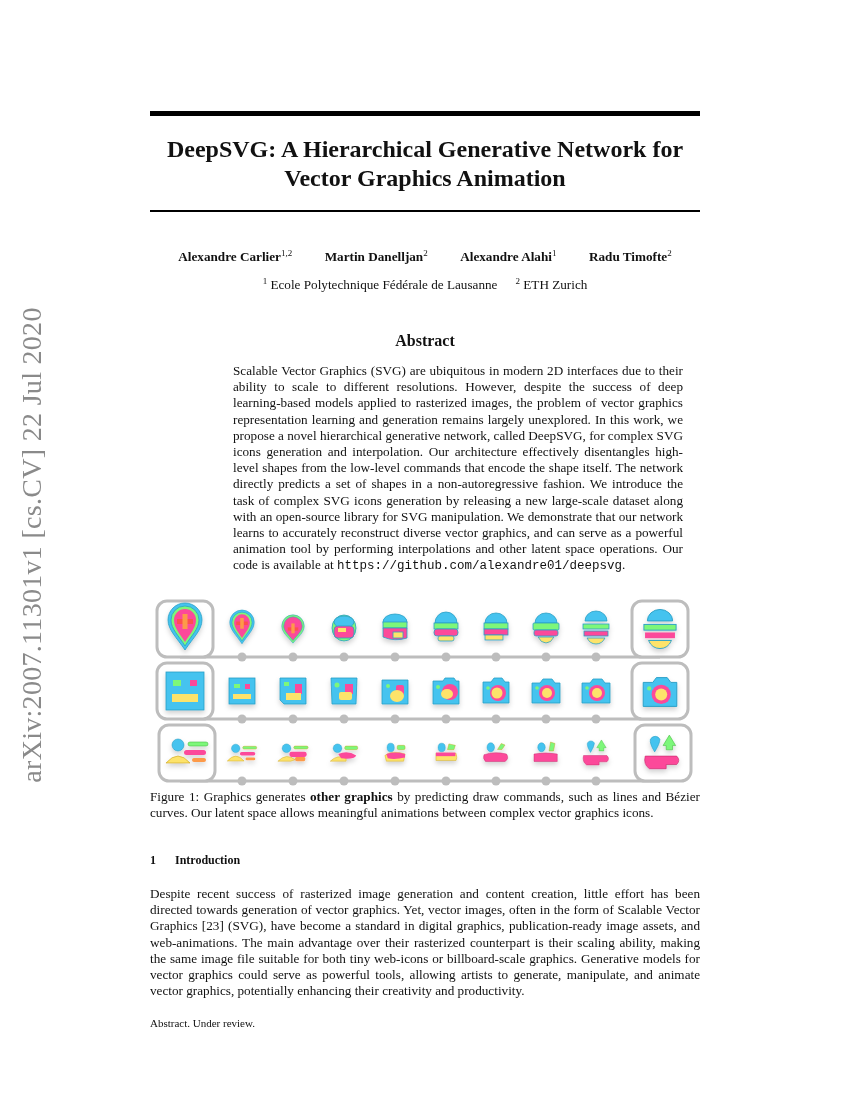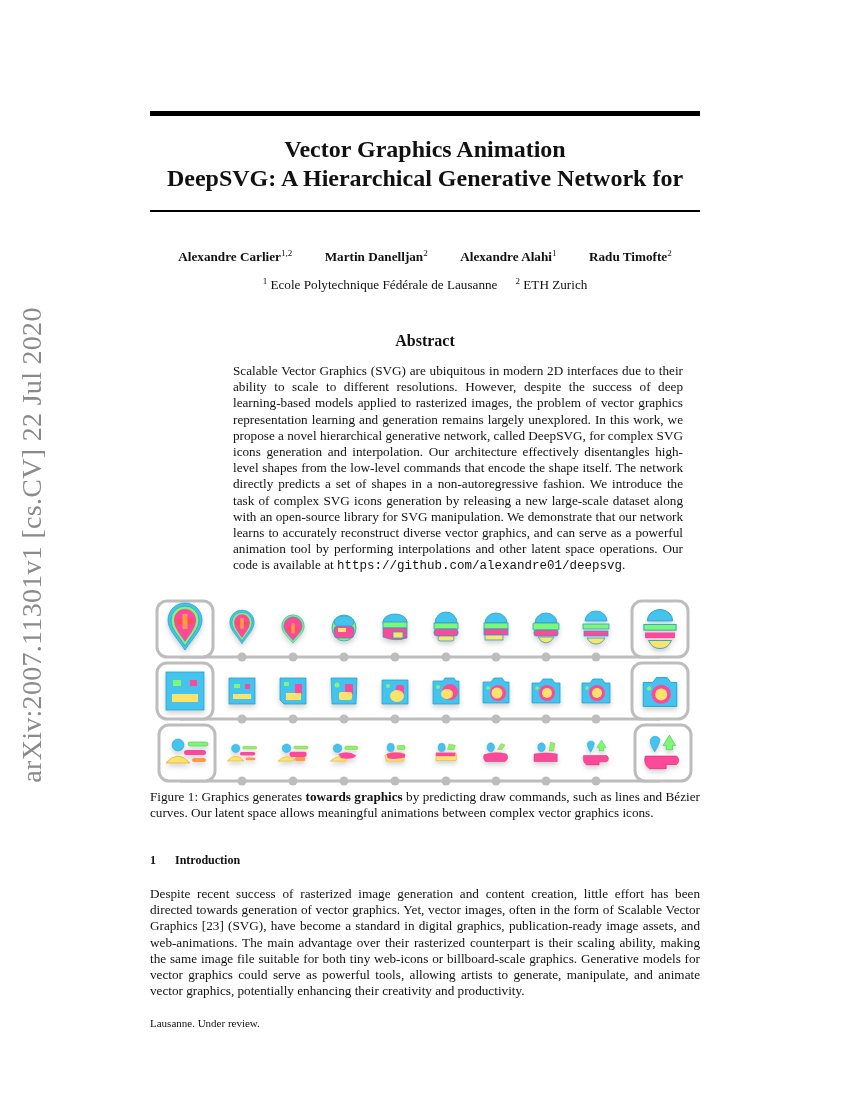--- a/index.html
+++ b/index.html
@@ -26,22 +26,22 @@
 </style>
 </head>
 <body>
 
 <div class="arxiv">
     <span>arXiv:2007.11301v1  [cs.CV]  22 Jul 2020</span>
   </div>
 
 <div class="rule-top"></div>
 <div class="title">
+  <div>DeepSVG: A Hierarchical Generative Network for</div>
   <div>Vector Graphics Animation</div>
-  <div>DeepSVG: A Hierarchical Generative Network for</div>
 </div>
 <div class="rule-bot"></div>
 
 <div class="authors">
   <span><span>Alexandre Carlier</span><sup>1,2</sup></span>
   <span><span>Martin Danelljan</span><sup>2</sup></span>
   <span><span>Alexandre Alahi</span><sup>1</sup></span>
   <span><span>Radu Timofte</span><sup>2</sup></span>
 </div>
 <div class="affil">
@@ -285,19 +285,19 @@
     </g>
     <g transform="translate(512,158) scale(1.05)">
       <path d="M-7 -2 Q-12 -10 -11 -14 A5 5 0 0 1 -2 -14 Q-2 -10 -7 -2Z" fill="#45c3ef" stroke="#2a9fc5"></path>
       <path d="M7 -18 L13 -8 H10 V-4 H4 V-8 H1Z" fill="#7df77a" stroke="#4cbf48"></path>
       <path d="M-16 2 H14 Q18 6 14 10 H4 V14 H-12 Q-18 10 -16 2Z" fill="#fc4a9a" stroke="#c8286d"></path>
     </g>
   </g>
 </svg>
 </div>
 
-<div class="caption"><span>Figure 1:</span><span> Graphics generates </span><b>towards graphics</b><span> by predicting draw commands, such as lines and Bézier curves.  Our latent space allows meaningful animations between complex vector graphics icons.</span></div>
+<div class="caption"><span>Figure 1:</span><span> Graphics generates </span><b>other graphics</b><span> by predicting draw commands, such as lines and Bézier curves.  Our latent space allows meaningful animations between complex vector graphics icons.</span></div>
 
 <div class="sec"><span class="num">1</span><span>Introduction</span></div>
 
 <div class="intro">Despite recent success of rasterized image generation and content creation, little effort has been directed towards generation of vector graphics.  Yet, vector images, often in the form of Scalable Vector Graphics [23] (SVG), have become a standard in digital graphics, publication-ready image assets, and web-animations.  The main advantage over their rasterized counterpart is their scaling ability, making the same image file suitable for both tiny web-icons or billboard-scale graphics. Generative models for vector graphics could serve as powerful tools, allowing artists to generate, manipulate, and animate vector graphics, potentially enhancing their creativity and productivity.</div>
 
-<div class="footer">Lausanne. Under review.</div>
+<div class="footer">Abstract. Under review.</div>
 
 </body></html>

